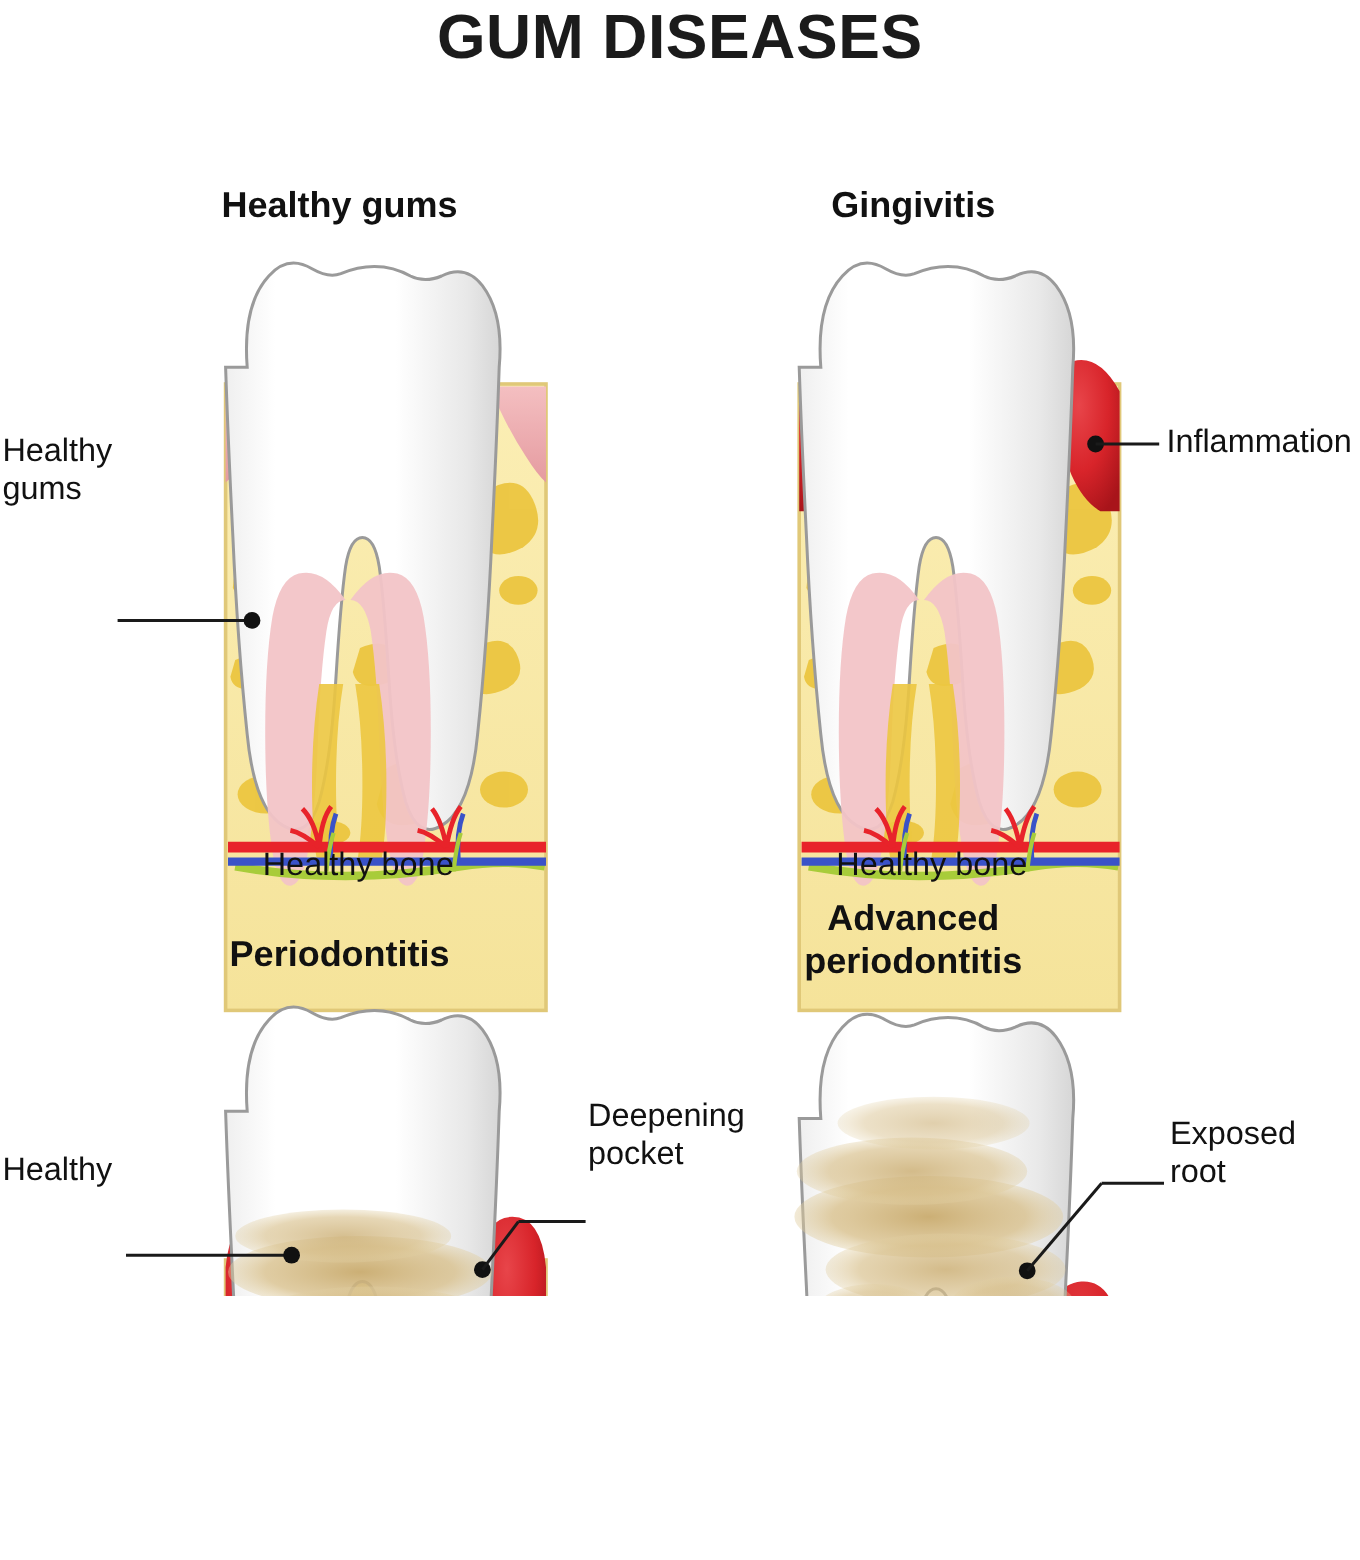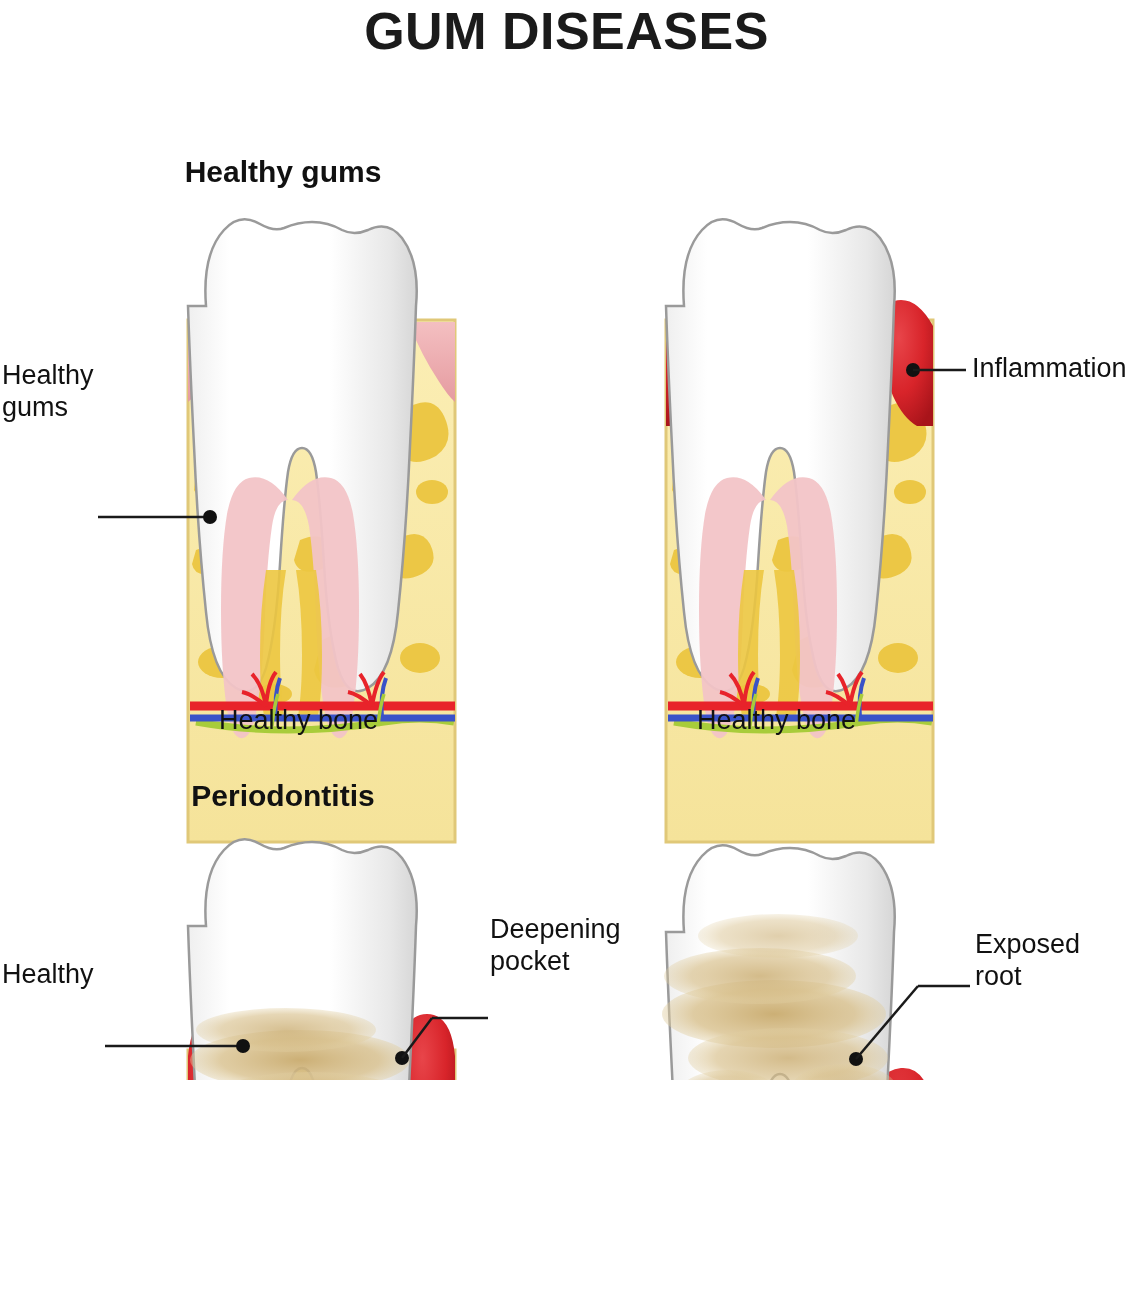--- a/index.html
+++ b/index.html
@@ -143,20 +143,21 @@
       </g>
     </svg>
 
     <div class="bonelabel" style="top:555px; left:0px;">Healthy bone</div>
   </div>
 
   <div class="callout left" style="left:2px; top:347px; width:110px;margin-top:12px;">Healthy
 gums</div>
 
   <div class="panel" style="left:478px; top:150px; width:566px; height:560px;">
+    <div class="panel-title" style="top:4px;">Gingivitis</div>
 
     <svg class="fig" style="left:0px; top:60px;" width="566" height="500" viewBox="0 0 566 500">
       <defs>
         <linearGradient id="enamel2" x1="0" y1="0" x2="1" y2="0">
           <stop offset="0%" stop-color="#efefef"></stop>
           <stop offset="18%" stop-color="#ffffff"></stop>
           <stop offset="62%" stop-color="#ffffff"></stop>
           <stop offset="88%" stop-color="#e8e8e8"></stop>
           <stop offset="100%" stop-color="#d6d6d6"></stop>
         </linearGradient>
@@ -317,20 +318,22 @@
         <line x1="432" y1="188" x2="488" y2="188" stroke="#1a1a1a" stroke-width="2.5"></line>
       </g>
     </svg>
   </div>
 
   <div class="callout left" style="left:2px; top:958px; width:120px;">Healthy</div>
   <div class="callout right" style="left:490px; top:913px; width:160px;">Deepening
 pocket</div>
 
   <div class="panel" style="left:478px; top:740px; width:566px; height:560px;">
+    <div class="panel-title" style="top:8px; white-space:pre-line;">Advanced
+periodontitis</div>
 
     <svg class="fig" style="left:0px; top:96px;" width="566" height="480" viewBox="0 0 566 480">
       <defs>
         <linearGradient id="enamel4" x1="0" y1="0" x2="1" y2="0">
           <stop offset="0%" stop-color="#efefef"></stop>
           <stop offset="18%" stop-color="#ffffff"></stop>
           <stop offset="62%" stop-color="#ffffff"></stop>
           <stop offset="88%" stop-color="#e8e8e8"></stop>
           <stop offset="100%" stop-color="#d6d6d6"></stop>
         </linearGradient>

